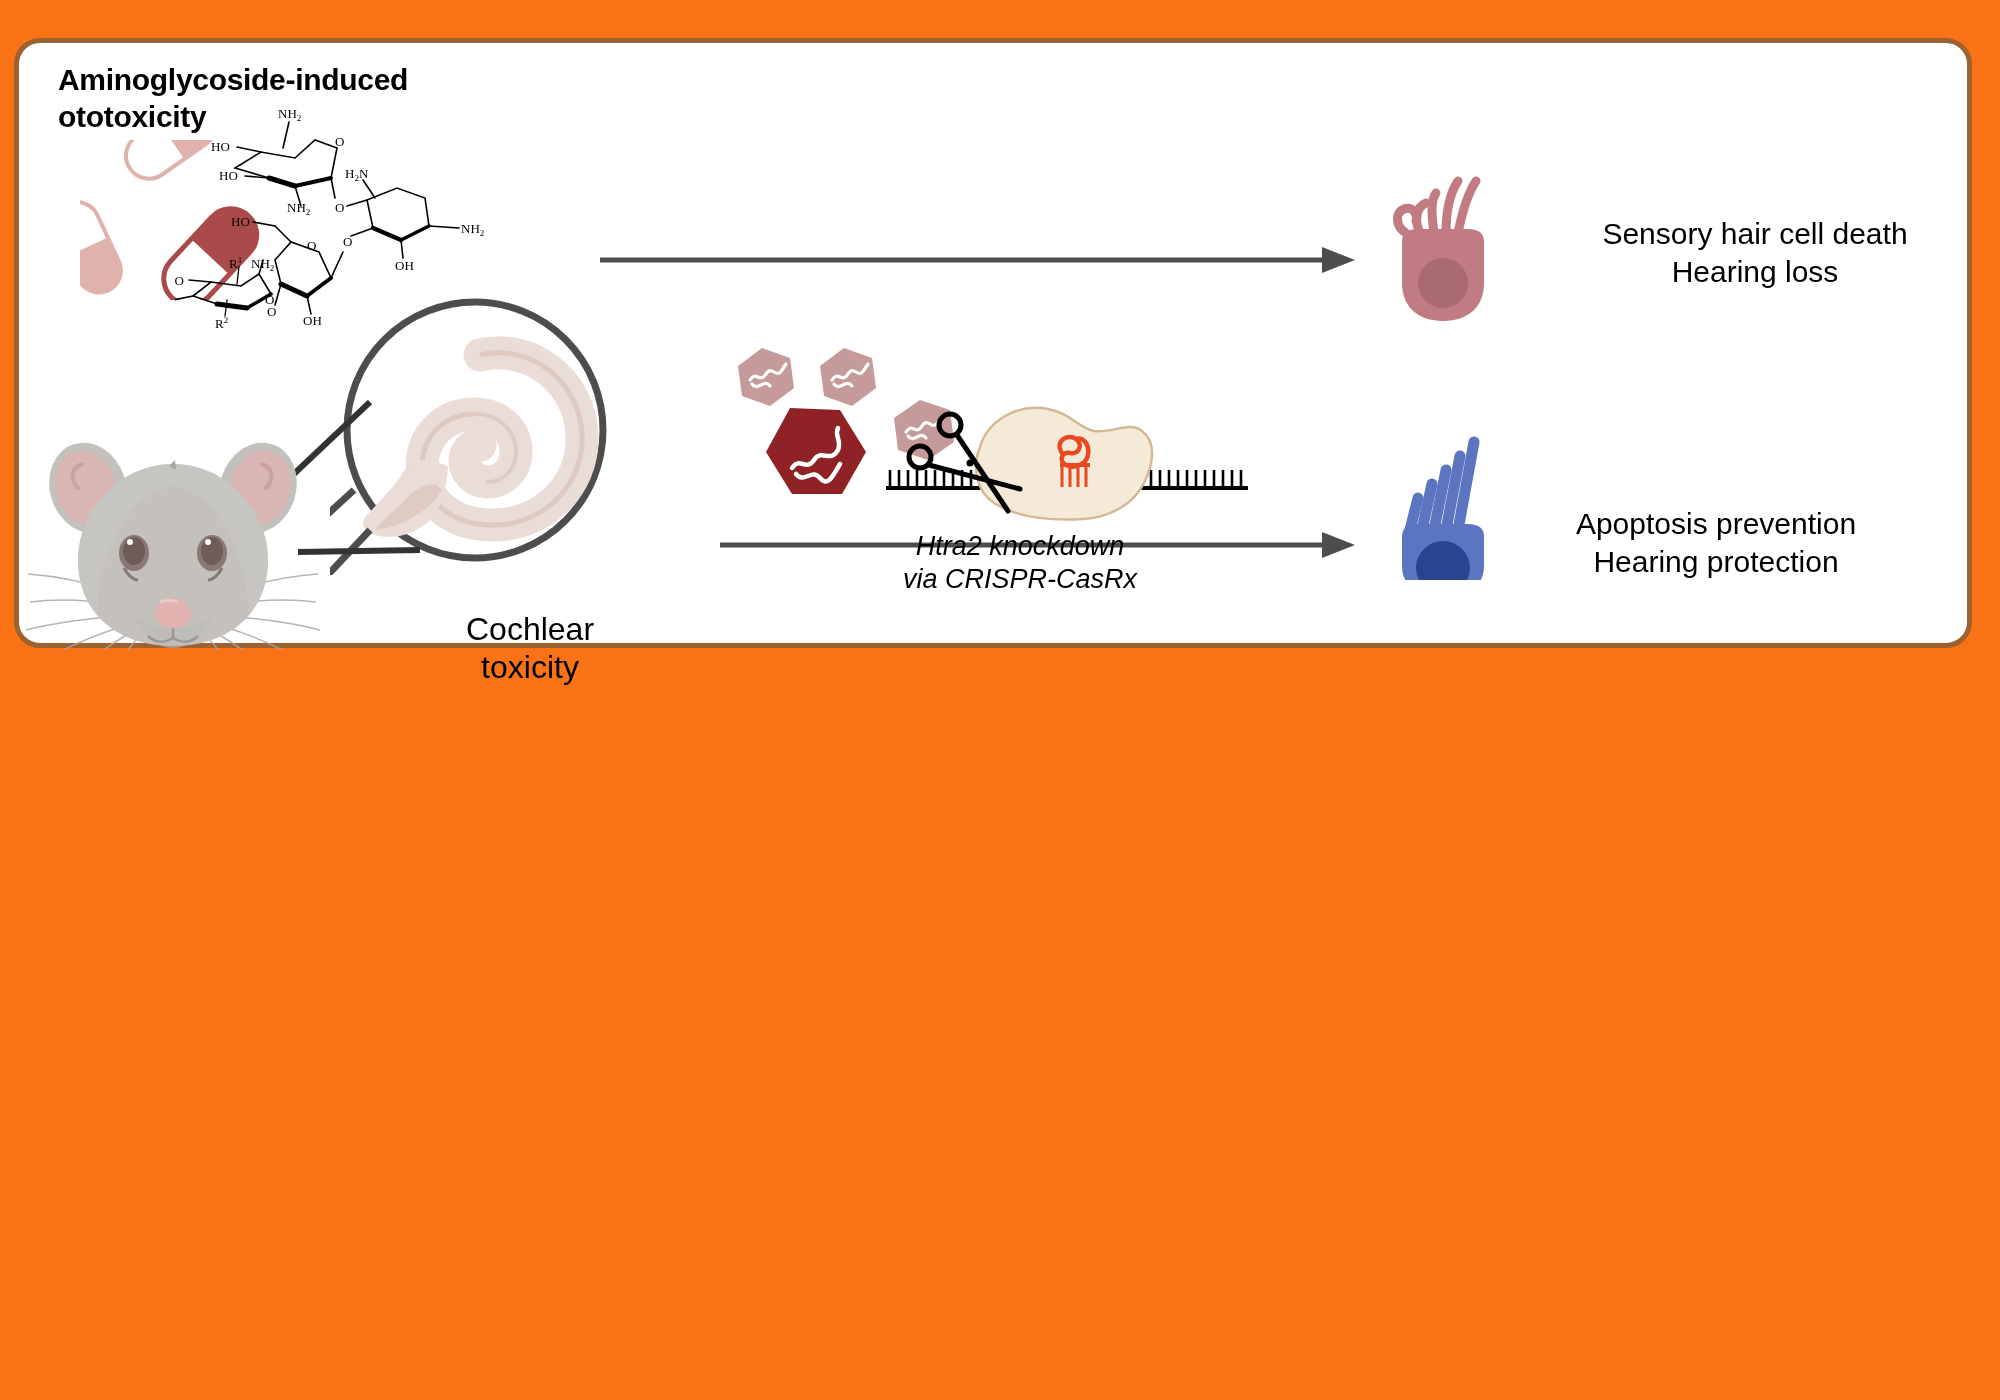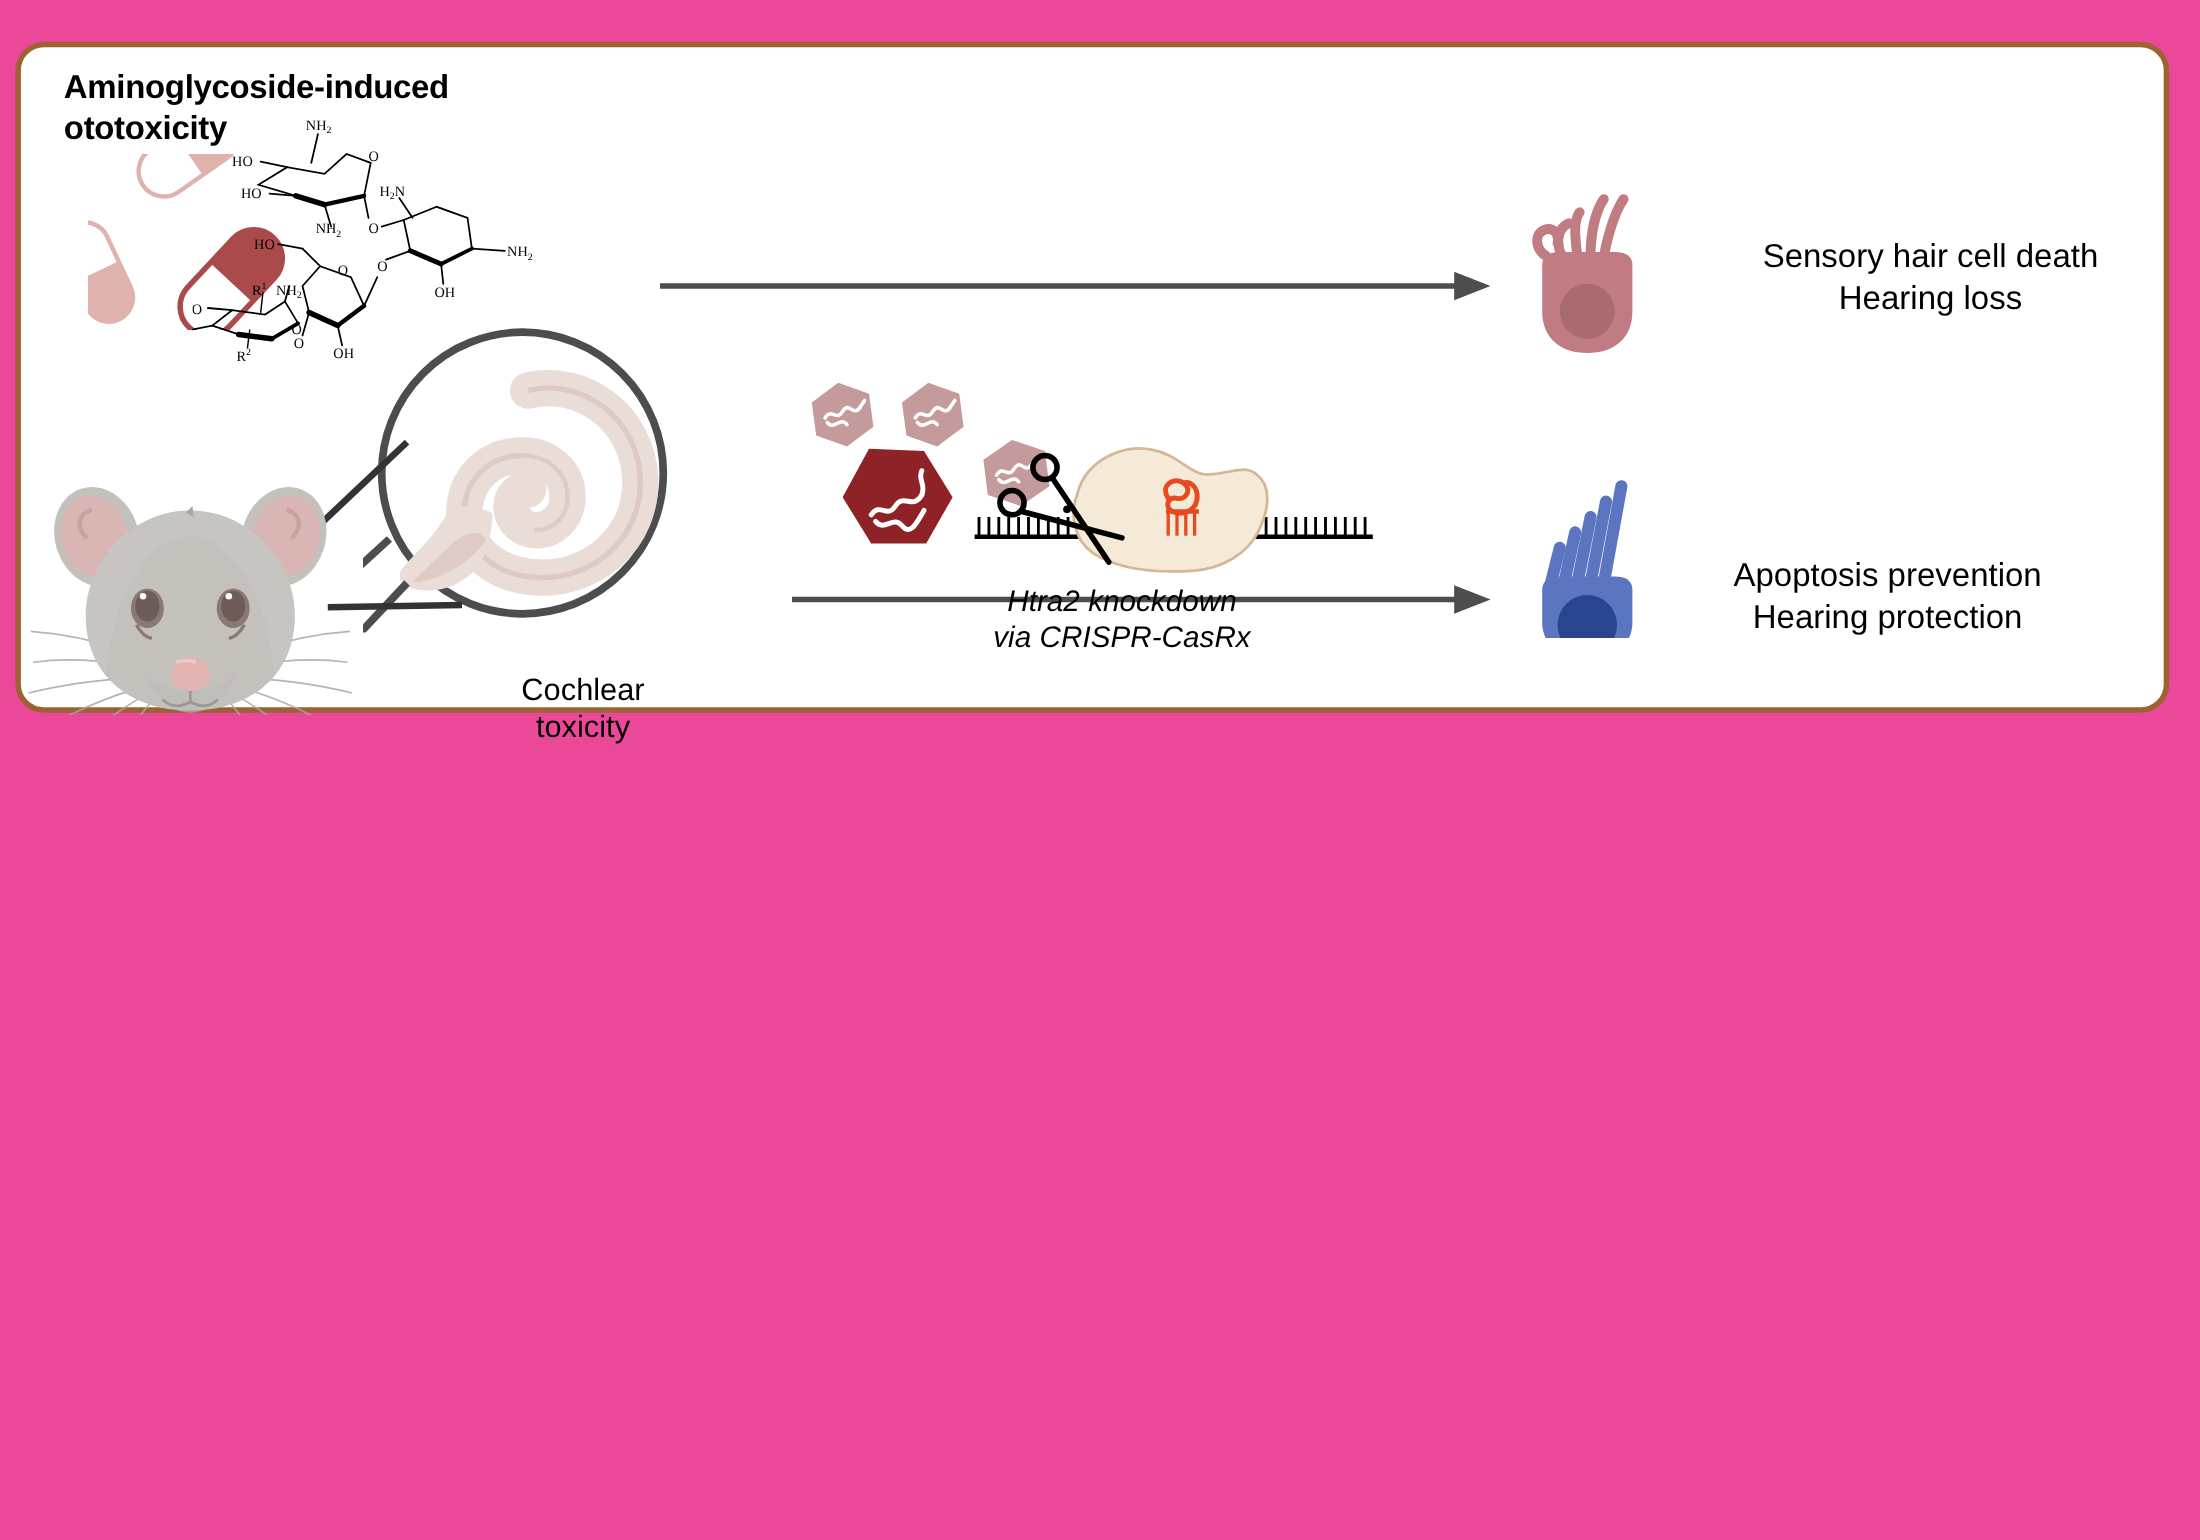--- a/index.html
+++ b/index.html
@@ -12,21 +12,21 @@
     height: 1400px;
     font-family: "Liberation Sans", sans-serif;
     position: relative;
     overflow: hidden;
   }
   #figure-root {
     position: absolute;
     left: 0; top: 0;
     width: 2000px;
     height: 1400px;
-    background: #ec4899;
+    background: #f97316;
   }
   .panel-border {
     position: absolute;
     left: 14px;
     top: 38px;
     width: 1958px;
     height: 610px;
     border: 5px solid #9c6232;
     border-radius: 26px;
     box-sizing: border-box;
@@ -81,21 +81,21 @@
     left: 1496px;
     top: 505px;
     width: 440px;
   }
   #cochlear-label {
     position: absolute;
     left: 410px;
     top: 610px;
     width: 240px;
     text-align: center;
-    font-size: 28px;
+    font-size: 32px;
     color: #000000;
     line-height: 1.2;
     white-space: pre-line;
   }
   svg { display: block; }
   .abs { position: absolute; }
 </style>
 </head>
 <body>
 

